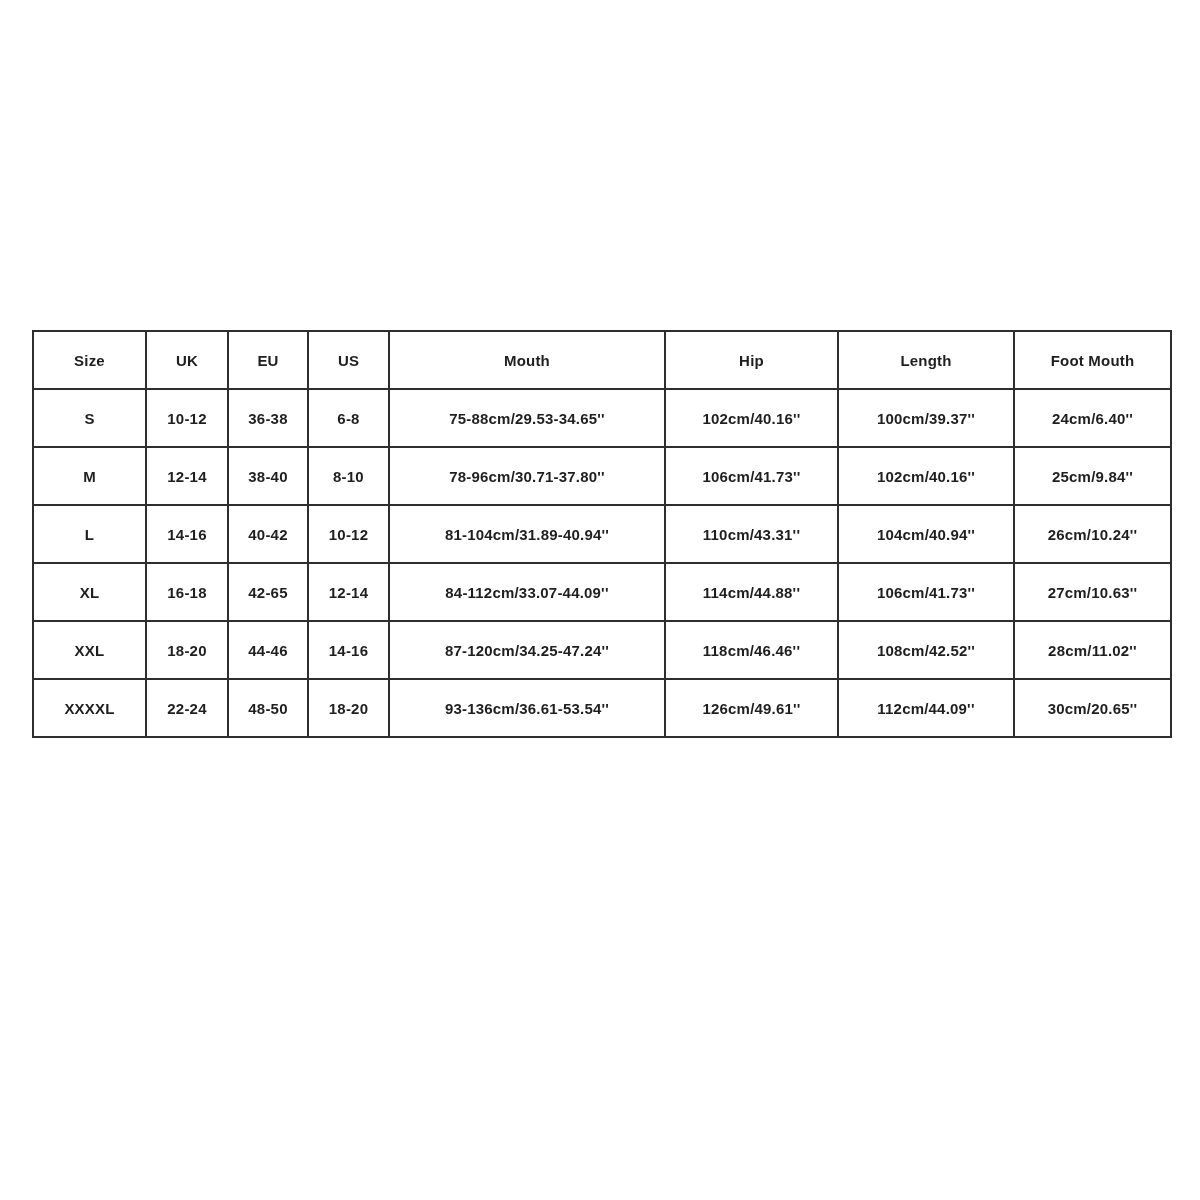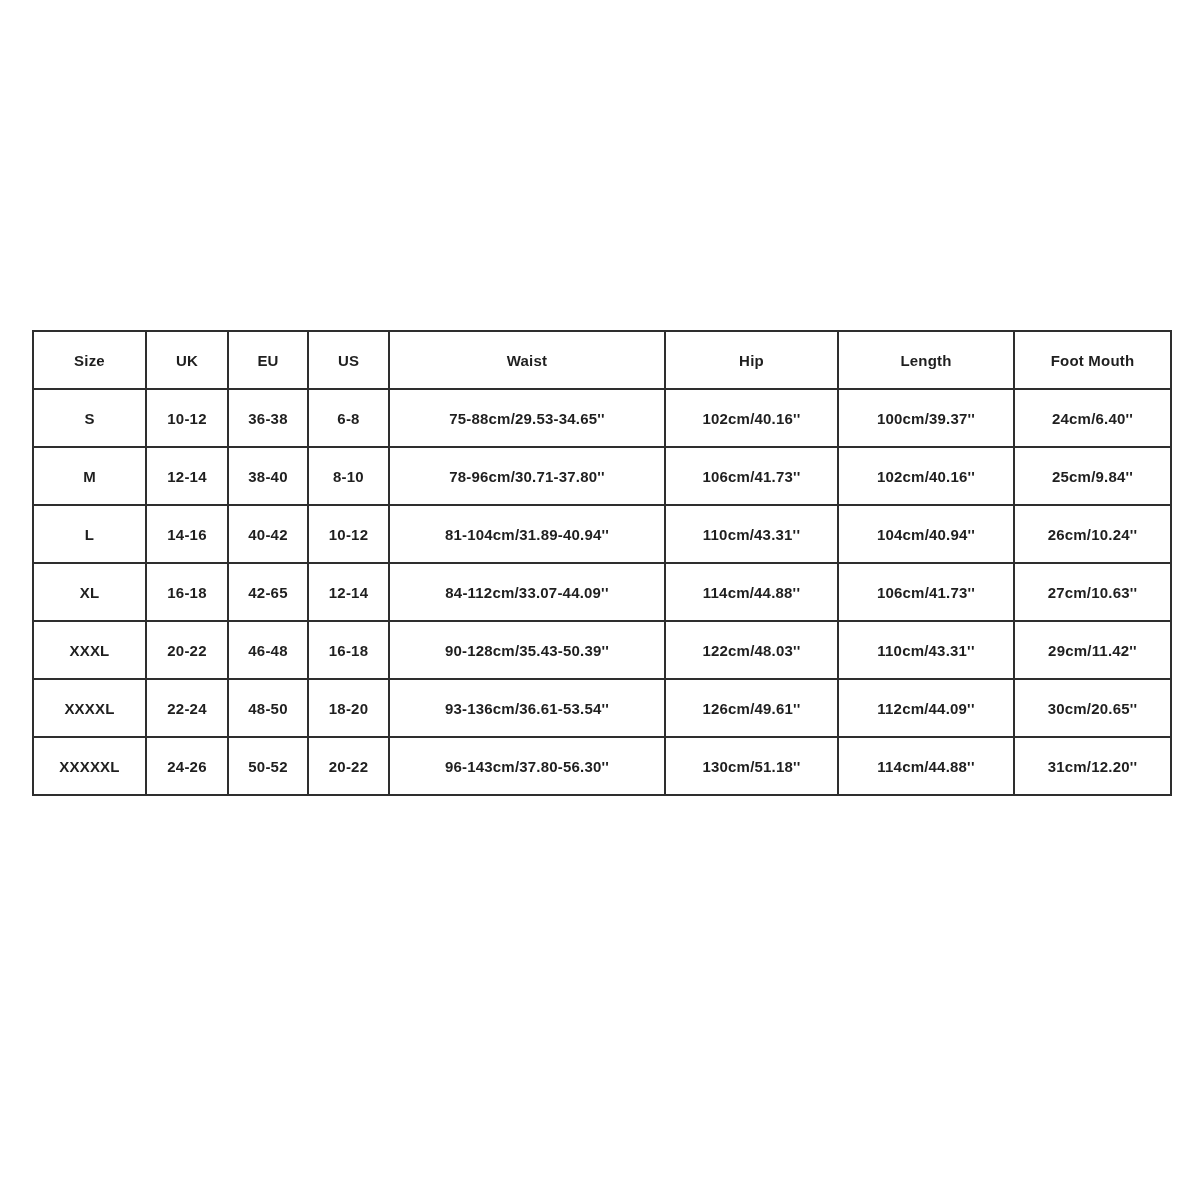--- a/index.html
+++ b/index.html
@@ -63,21 +63,21 @@
         <col class="c-hip">
         <col class="c-len">
         <col class="c-foot">
     </colgroup>
     <thead>
       <tr>
         <th>Size</th>
         <th>UK</th>
         <th>EU</th>
         <th>US</th>
-        <th>Waist</th>
+        <th>Mouth</th>
         <th>Hip</th>
         <th>Length</th>
         <th>Foot Mouth</th>
       </tr>
     </thead>
     <tbody>
         <tr>
           <td>S</td>
           <td>10-12</td>
           <td>36-38</td>
@@ -111,44 +111,34 @@
           <td>XL</td>
           <td>16-18</td>
           <td>42-65</td>
           <td>12-14</td>
           <td>84-112cm/33.07-44.09''</td>
           <td>114cm/44.88''</td>
           <td>106cm/41.73''</td>
           <td>27cm/10.63''</td>
         </tr>
         <tr>
-          <td>XXXL</td>
-          <td>20-22</td>
-          <td>46-48</td>
-          <td>16-18</td>
-          <td>90-128cm/35.43-50.39''</td>
-          <td>122cm/48.03''</td>
-          <td>110cm/43.31''</td>
-          <td>29cm/11.42''</td>
+          <td>XXL</td>
+          <td>18-20</td>
+          <td>44-46</td>
+          <td>14-16</td>
+          <td>87-120cm/34.25-47.24''</td>
+          <td>118cm/46.46''</td>
+          <td>108cm/42.52''</td>
+          <td>28cm/11.02''</td>
         </tr>
         <tr>
           <td>XXXXL</td>
           <td>22-24</td>
           <td>48-50</td>
           <td>18-20</td>
           <td>93-136cm/36.61-53.54''</td>
           <td>126cm/49.61''</td>
           <td>112cm/44.09''</td>
           <td>30cm/20.65''</td>
         </tr>
-        <tr>
-          <td>XXXXXL</td>
-          <td>24-26</td>
-          <td>50-52</td>
-          <td>20-22</td>
-          <td>96-143cm/37.80-56.30''</td>
-          <td>130cm/51.18''</td>
-          <td>114cm/44.88''</td>
-          <td>31cm/12.20''</td>
-        </tr>
       </tbody>
   </table>
 </div>
 
 </body></html>

